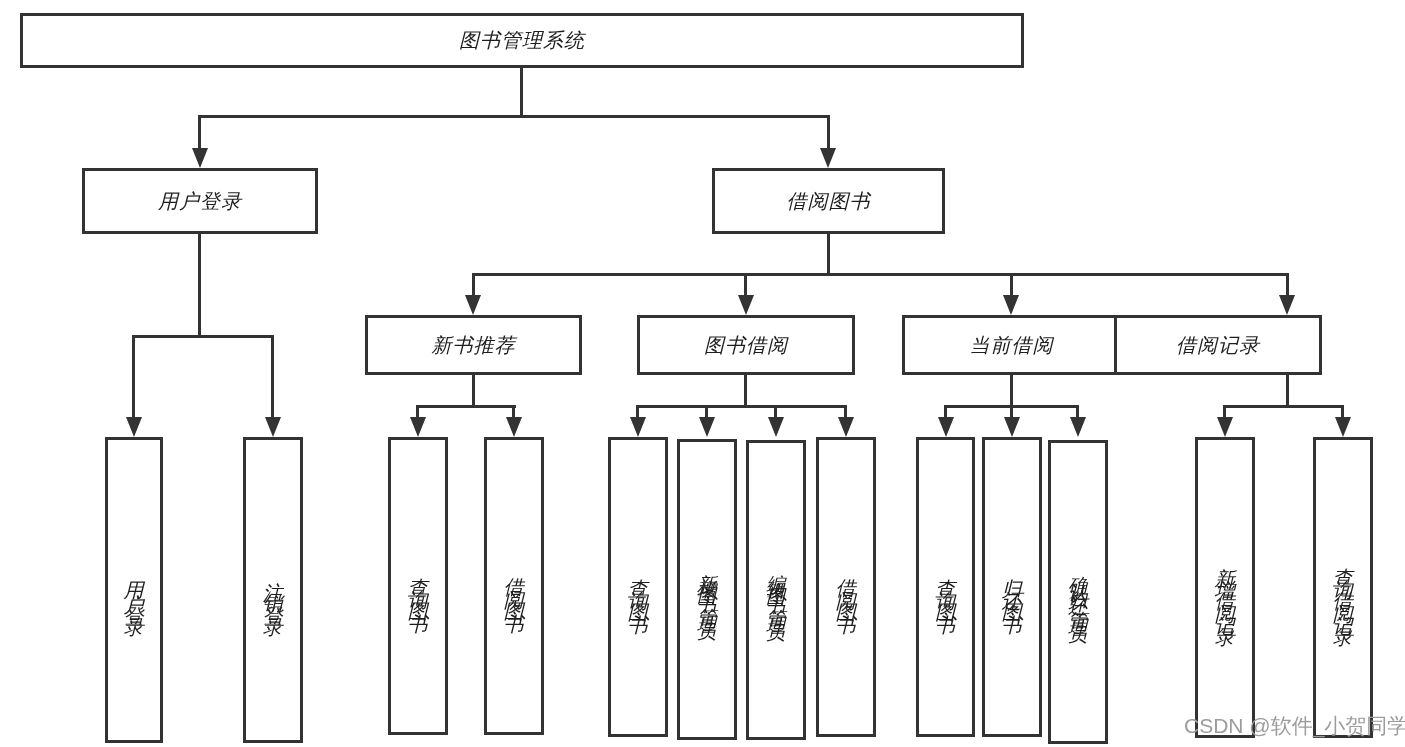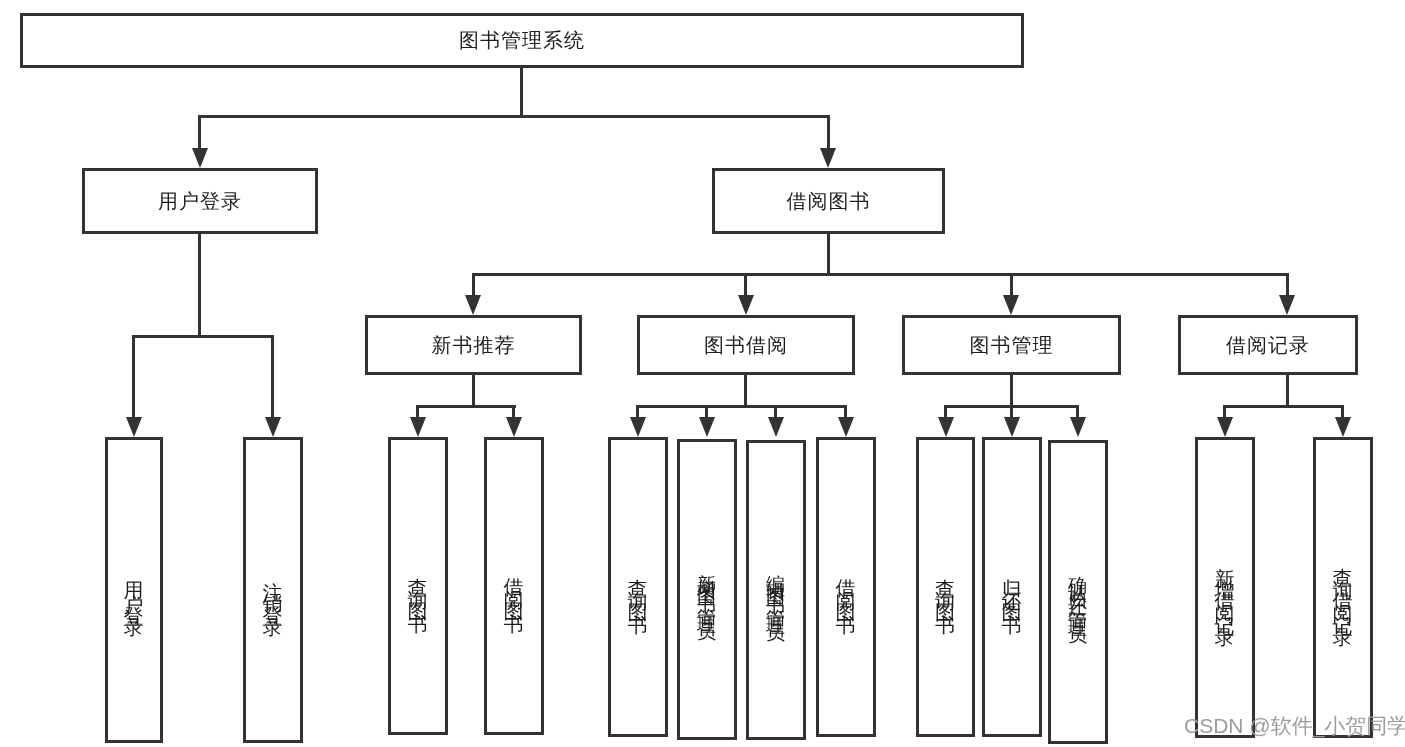--- a/index.html
+++ b/index.html
@@ -23,20 +23,21 @@
     box-sizing: border-box;
     border: 3px solid var(--line);
     background: var(--bg);
     display: flex;
     align-items: center;
     justify-content: center;
     font-size: 20px;
     letter-spacing: 1px;
     color: var(--text);
     z-index: 2;
+    font-style: italic;
   }
   .vtext {
     writing-mode: vertical-rl;
     line-height: 1;
     letter-spacing: 12px;
     font-size: 20px;
   }
   .vtext.long { font-size: 19px; letter-spacing: 7px; }
   .vl { position: absolute; width: 3px; background: var(--line); z-index: 1; }
   .hl { position: absolute; height: 3px; background: var(--line); z-index: 1; }
@@ -145,23 +146,23 @@
     <span>借阅图书</span>
   </div>
 
   <div class="box" style="left:637px;top:315px;width:218px;height:60px">
     <span>图书借阅</span>
   </div>
   <div class="box" style="left:365px;top:315px;width:217px;height:60px">
     <span>新书推荐</span>
   </div>
   <div class="box" style="left:902px;top:315px;width:219px;height:60px">
-    <span>图书管理</span>
-  </div>
-  <div class="box" style="left:1178px;top:315px;width:180px;height:60px">
+    <span>当前借阅</span>
+  </div>
+  <div class="box" style="left:1114px;top:315px;width:208px;height:60px">
     <span>借阅记录</span>
   </div>
 
   <div class="box" style="left:105px;top:437px;width:58px;height:306px">
     <span class="vtext">用户登录</span>
   </div>
   <div class="box" style="left:243px;top:437px;width:60px;height:306px">
     <span class="vtext">注销登录</span>
   </div>
 

